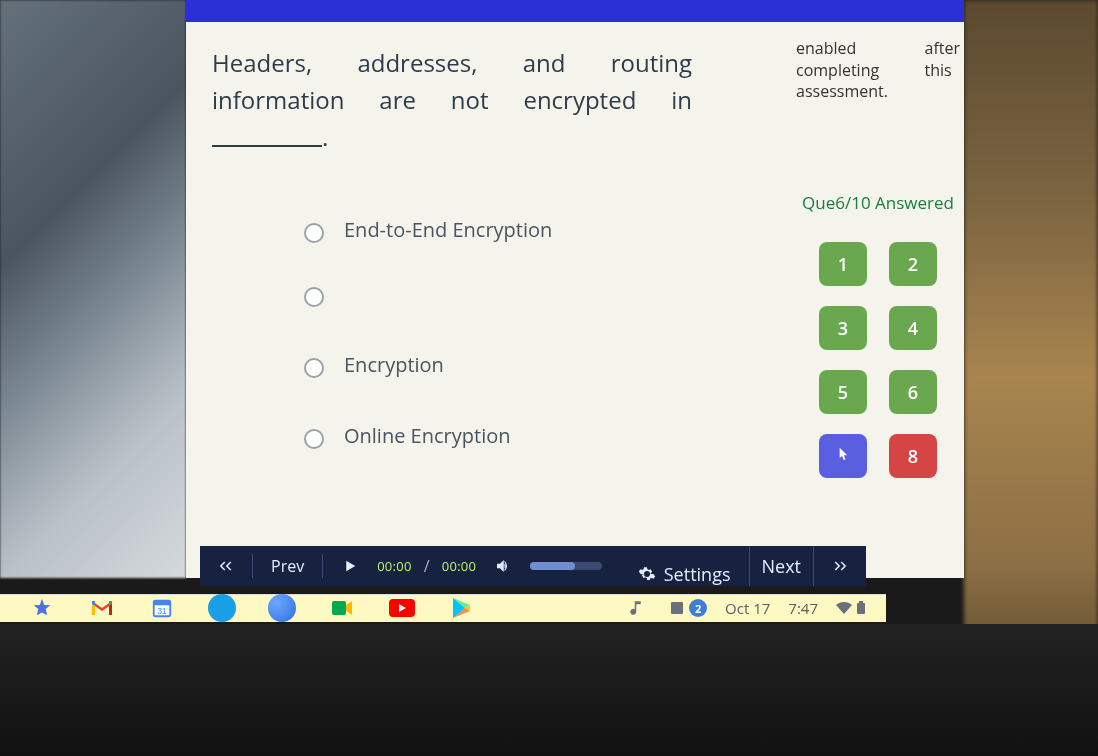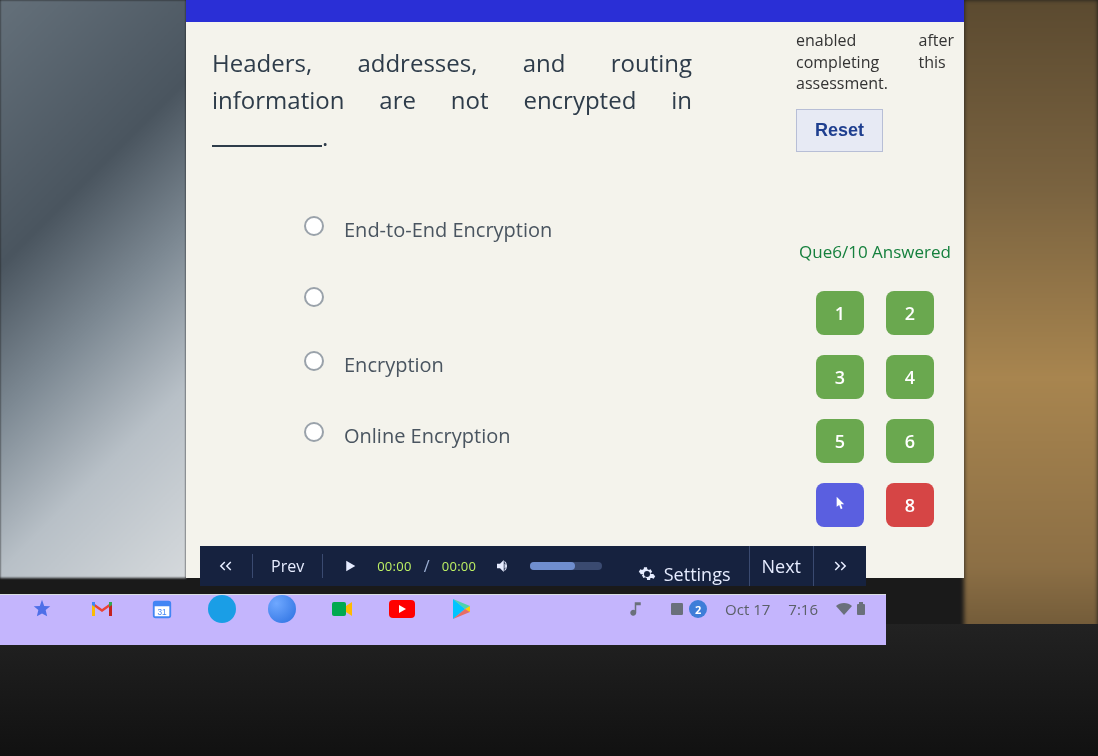--- a/index.html
+++ b/index.html
@@ -54,33 +54,34 @@
     width:110px; height:1.1em;
     vertical-align:baseline;
     margin-top:2px;
   }
   .options {
     margin-top:60px;
     padding-left:92px;
     display:flex; flex-direction:column; gap:44px;
   }
   .opt {
-    display:flex; align-items:flex-start; gap:20px;
+    display:flex; align-items:flex-end; gap:20px;
     font-size:20px; color:#4a5560;
     cursor:pointer;
   }
   .radio {
     width:20px; height:20px; border:2px solid #9aa2aa; border-radius:50%;
     flex:0 0 auto; background:#fff;
   }
 
   .side-panel {
-    width:176px; padding:8px 10px 0 8px;
+    width:176px; padding:8px 4px 0 8px;
     display:flex; flex-direction:column; align-items:flex-start;
     font-size:16px;
+    margin-top:8px;
   }
   .side-hint {
     display:flex; justify-content:space-between; width:100%;
     font-size:16px; color:#333;
   }
   .side-hint span { line-height:1.35; }
   .reset-btn {
     margin-top:14px; align-self:flex-start;
     background:#e7eaf4; border:1px solid #b7bed6;
     color:#1f3f8f; font-weight:700; font-size:18px;
@@ -123,23 +124,23 @@
     width:72px; height:8px; background:#3a4a70; border-radius:4px;
     position:relative;
   }
   .vol-fill { position:absolute; left:0; top:0; bottom:0; width:62%; background:#6f8ecf; border-radius:4px; }
   .spacer { flex:1; }
   .settings { display:flex; align-items:center; gap:8px; font-size:18px;margin-top:15px; }
   .next { font-size:18px; padding:0 12px; border-left:1px solid #3a4a70; border-right:1px solid #3a4a70; }
 
   
   .taskbar {
-    position:absolute; left:0px; top:594px; width:886px; height:51px;
-    background:#c4b5fd; border-top:1px solid #d9dde2;
-    display:flex; align-items:flex-start; gap:32px;
+    position:absolute; left:0px; top:594px; width:886px; height:28px;
+    background:#fef9c3; border-top:1px solid #d9dde2;
+    display:flex; align-items:flex-end; gap:32px;
     padding:0 20px 0 28px; font-size:15px; color:#505562;
   }
   .tb-icon {
     width:28px; height:28px; display:flex; align-items:center; justify-content:center;
     font-size:20px; cursor:pointer;
   }
   .tb-icon svg { display:block; }
   .circle { width:28px; height:28px; border-radius:50%; }
   .tb-spacer { flex:1; }
   .tb-right { display:flex; align-items:center; gap:18px; font-size:15px; color:#5b6068; }
@@ -185,21 +186,20 @@
             <span>Online Encryption</span>
           </label>
         </div>
       </div>
 
       <div class="side-panel">
         <div class="side-hint">
           <span>enabled completing assessment.</span>
           <span>after this</span>
         </div>
-        <button class="reset-btn">Reset</button>
 
         <div class="answered">Que6/10 Answered</div>
 
         <div class="navgrid">
           <div class="navcell green">1</div>
           <div class="navcell green">2</div>
           <div class="navcell green">3</div>
           <div class="navcell green">4</div>
           <div class="navcell green">5</div>
           <div class="navcell green">6</div>
@@ -316,21 +316,21 @@
             <path fill="#6a707b" d="M9 3v10.6A4 4 0 1 0 11 17V7h6V3H9z"></path>
           </svg>
       </div>
       <div class="tb-icon" style="gap:4px;width:auto">
         <svg width="16" height="16" viewBox="0 0 24 24">
             <rect x="3" y="3" width="18" height="18" rx="2" fill="#6a707b"></rect>
           </svg>
         <span class="tb-badge">2</span>
       </div>
       <span>Oct 17</span>
-      <span>7:16</span>
+      <span>7:47</span>
       <div class="tb-icon" style="width:auto;gap:4px">
         <svg width="16" height="12" viewBox="0 0 16 12">
             <path fill="#6a707b" d="M8 12L0 3c4-4 12-4 16 0z"></path>
           </svg>
         <svg width="10" height="14" viewBox="0 0 10 14">
             <rect x="1" y="2" width="8" height="11" rx="1" fill="#6a707b"></rect>
             <rect x="3" y="0" width="4" height="2" fill="#6a707b"></rect>
           </svg>
       </div>
     </div>

